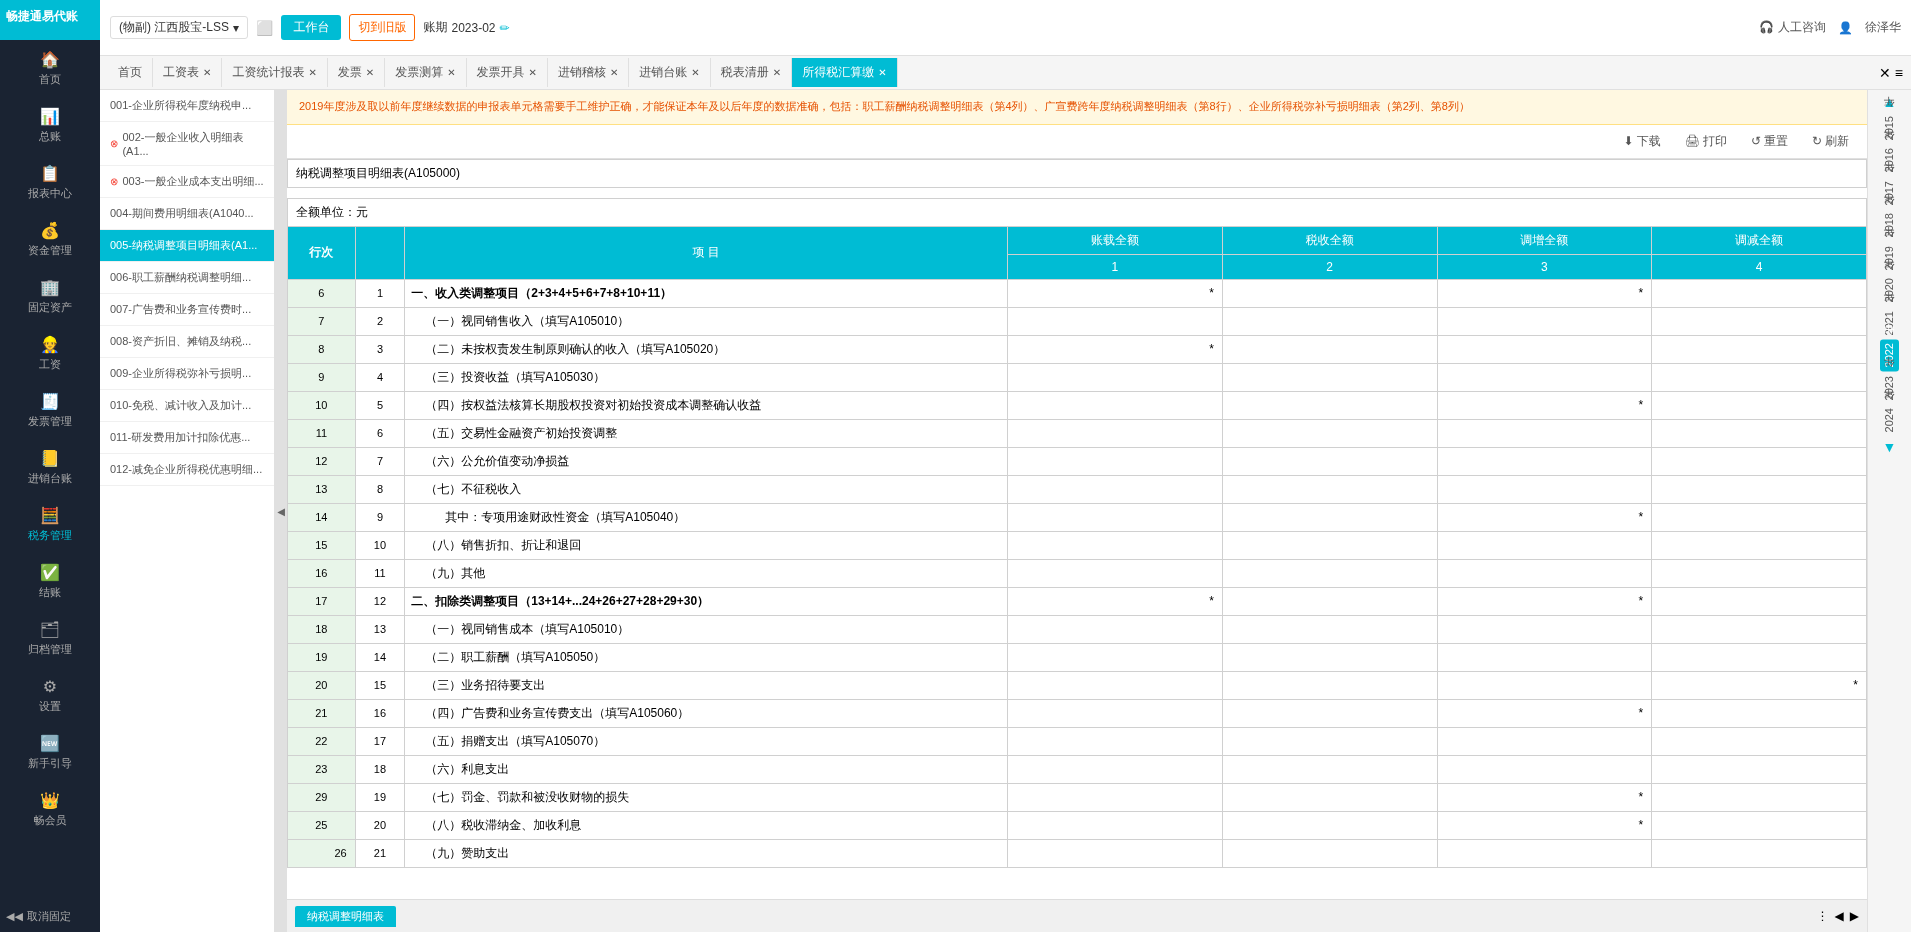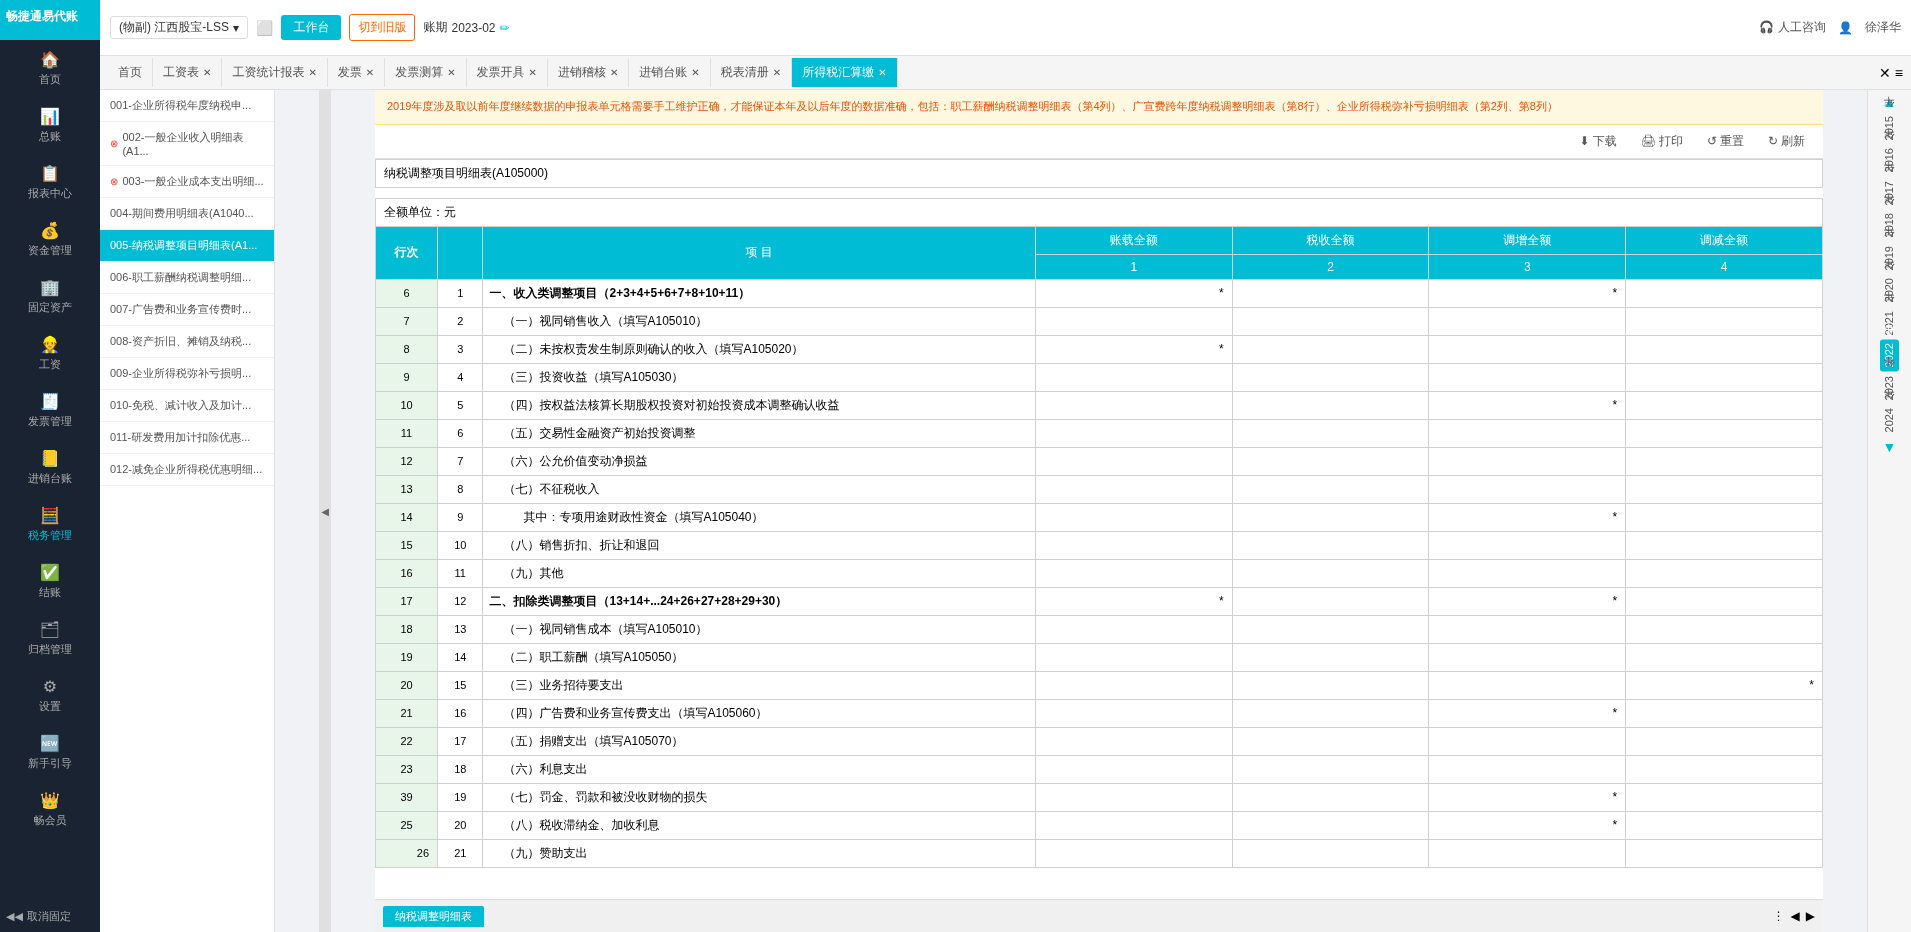--- a/index.html
+++ b/index.html
@@ -26,21 +26,21 @@
     .topbar-right { margin-left: auto; display: flex; align-items: center; gap: 12px; font-size: 12px; color: #555; }
 
     
     .tabbar { background: #f5f5f5; height: 34px; display: flex; align-items: center; padding: 0 8px; border-bottom: 1px solid #e0e0e0; flex-shrink: 0; overflow: hidden; }
     .tab { display: flex; align-items: center; padding: 6px 10px; font-size: 12px; color: #555; cursor: pointer; border-right: 1px solid #e0e0e0; white-space: nowrap; }
     .tab.active { background: #00bcd4; color: white; }
     .tab-close { margin-left: 4px; font-size: 10px; }
     .tab-x-right { margin-left: auto; display: flex; align-items: center; gap: 4px; }
 
     
-    .content { flex: 1; display: flex; overflow: hidden; gap: 44px; }
+    .content { flex: 1; display: flex; overflow: hidden; }
 
     
     .left-panel { width: 175px; background: white; border-right: 1px solid #e0e0e0; overflow-y: auto; flex-shrink: 0; }
     .left-panel-item { padding: 8px 10px; font-size: 11px; color: #555; cursor: pointer; border-bottom: 1px solid #f0f0f0; display: flex; align-items: center; gap: 4px; }
     .left-panel-item.active { background: #00bcd4; color: white; }
     .left-panel-item .err { color: #f44336; font-size: 10px; }
 
     
     .table-area { flex: 1; display: flex; flex-direction: column; overflow: hidden; background: white; }
 
@@ -482,21 +482,21 @@
               <tr>
     <td style="text-align:center;background:#e8f5e9;font-size:11px;">23</td>
     <td style="text-align:center;font-size:11px;">18</td>
     <td style="padding-left:20px;">（六）利息支出</td>
     <td class="data-cell"><span></span></td>
                 <td class="data-cell"><span></span></td>
                 <td class="data-cell"><span></span></td>
                 <td class="data-cell"><span></span></td>
   </tr>
               <tr>
-    <td style="text-align:center;background:#e8f5e9;font-size:11px;">39</td>
+    <td style="text-align:center;background:#e8f5e9;font-size:11px;">29</td>
     <td style="text-align:center;font-size:11px;">19</td>
     <td style="padding-left:20px;">（七）罚金、罚款和被没收财物的损失</td>
     <td class="data-cell"><span></span></td>
                 <td class="data-cell"><span></span></td>
                 <td class="data-cell"><span>*</span></td>
                 <td class="data-cell"><span></span></td>
   </tr>
               <tr>
     <td style="text-align:center;background:#e8f5e9;font-size:11px;">25</td>
     <td style="text-align:center;font-size:11px;">20</td>

